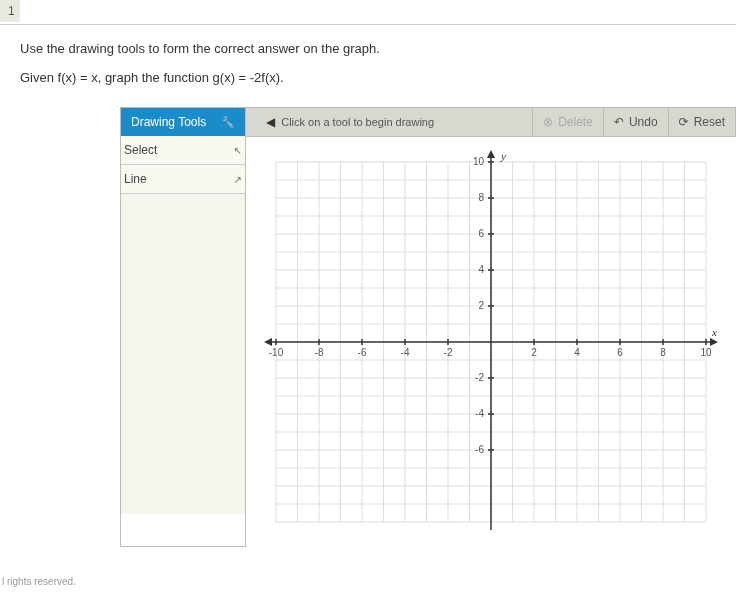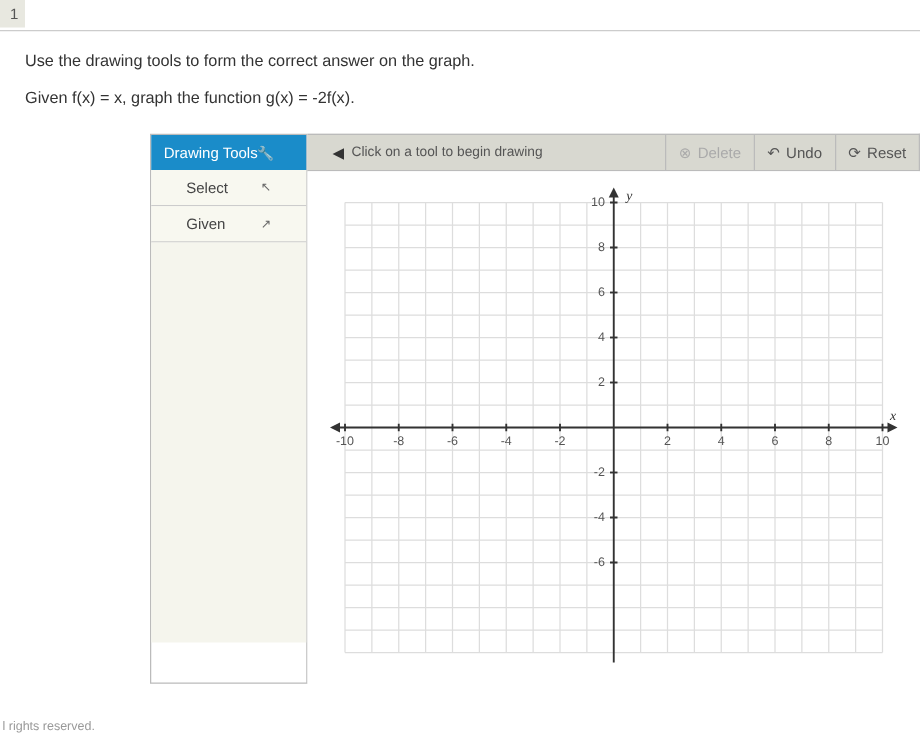--- a/index.html
+++ b/index.html
@@ -7,23 +7,23 @@
     
     .question-num { background: #e8e8e0; padding: 4px 8px; width: 20px; font-size: 12px; color: #555; }
     .divider { border-bottom: 1px solid #ccc; margin-top: 2px; }
     
     .instructions { padding: 16px 20px 8px; }
     .instruction-line { margin-bottom: 14px; font-size: 13px; color: #333; }
     
     .graph-area { display: flex; margin-left: 120px; }
     
     .tools-panel { width: 130px; border: 1px solid #bbb; }
-    .tools-header { background: #1a8cc9; color: #fff; padding: 7px 10px; font-size: 12px; display: flex; justify-content: flex-start; align-items: center; }
+    .tools-header { background: #1a8cc9; color: #fff; padding: 7px 10px; font-size: 12px; display: flex; justify-content: space-between; align-items: center; }
     .tools-header .icon { font-size: 11px; }
-    .tool-item { padding: 7px 28px; border-bottom: 1px solid #ccc; background: #f8f8f0; display: flex; justify-content: space-between; align-items: center; cursor: pointer; font-size: 12px; color: #444; }
+    .tool-item { padding: 7px 3px; border-bottom: 1px solid #ccc; background: #f8f8f0; display: flex; justify-content: space-between; align-items: center; cursor: pointer; font-size: 12px; color: #444; }
     .tool-item .tool-icon { font-size: 10px; color: #666; }
     .tools-blank { height: 320px; background: #f5f5ed; }
     
     .graph-main { flex: 1; }
     .toolbar { background: #d8d8d0; display: flex; align-items: center; height: 30px; border: 1px solid #bbb; border-left: none; }
     .toolbar-hint { flex: 1; padding: 0 20px; font-size: 11px; color: #555; display: flex; align-items: center; gap: 6px; }
     .toolbar-hint .arrow { color: #333; font-size: 12px; }
     .toolbar-btn { padding: 4px 10px; border-left: 1px solid #bbb; display: flex; align-items: center; gap: 5px; font-size: 12px; cursor: pointer; color: #555; height: 100%; }
     .toolbar-btn.disabled { color: #aaa; cursor: default; }
     .toolbar-btn .icon { font-size: 12px; }
@@ -54,21 +54,21 @@
   <div class="tools-panel">
     <div class="tools-header">
       <span>Drawing Tools</span>
       <span class="icon">🔧</span>
     </div>
     <div class="tool-item">
       <span>Select</span>
       <span class="tool-icon">↖</span>
     </div>
     <div class="tool-item">
-      <span>Given</span>
+      <span>Line</span>
       <span class="tool-icon">↗</span>
     </div>
     <div class="tools-blank"></div>
   </div>
 
   <div class="graph-main">
     <div class="toolbar">
       <div class="toolbar-hint">
         <span class="arrow">◀</span>
         <span>Click on a tool to begin drawing</span>

